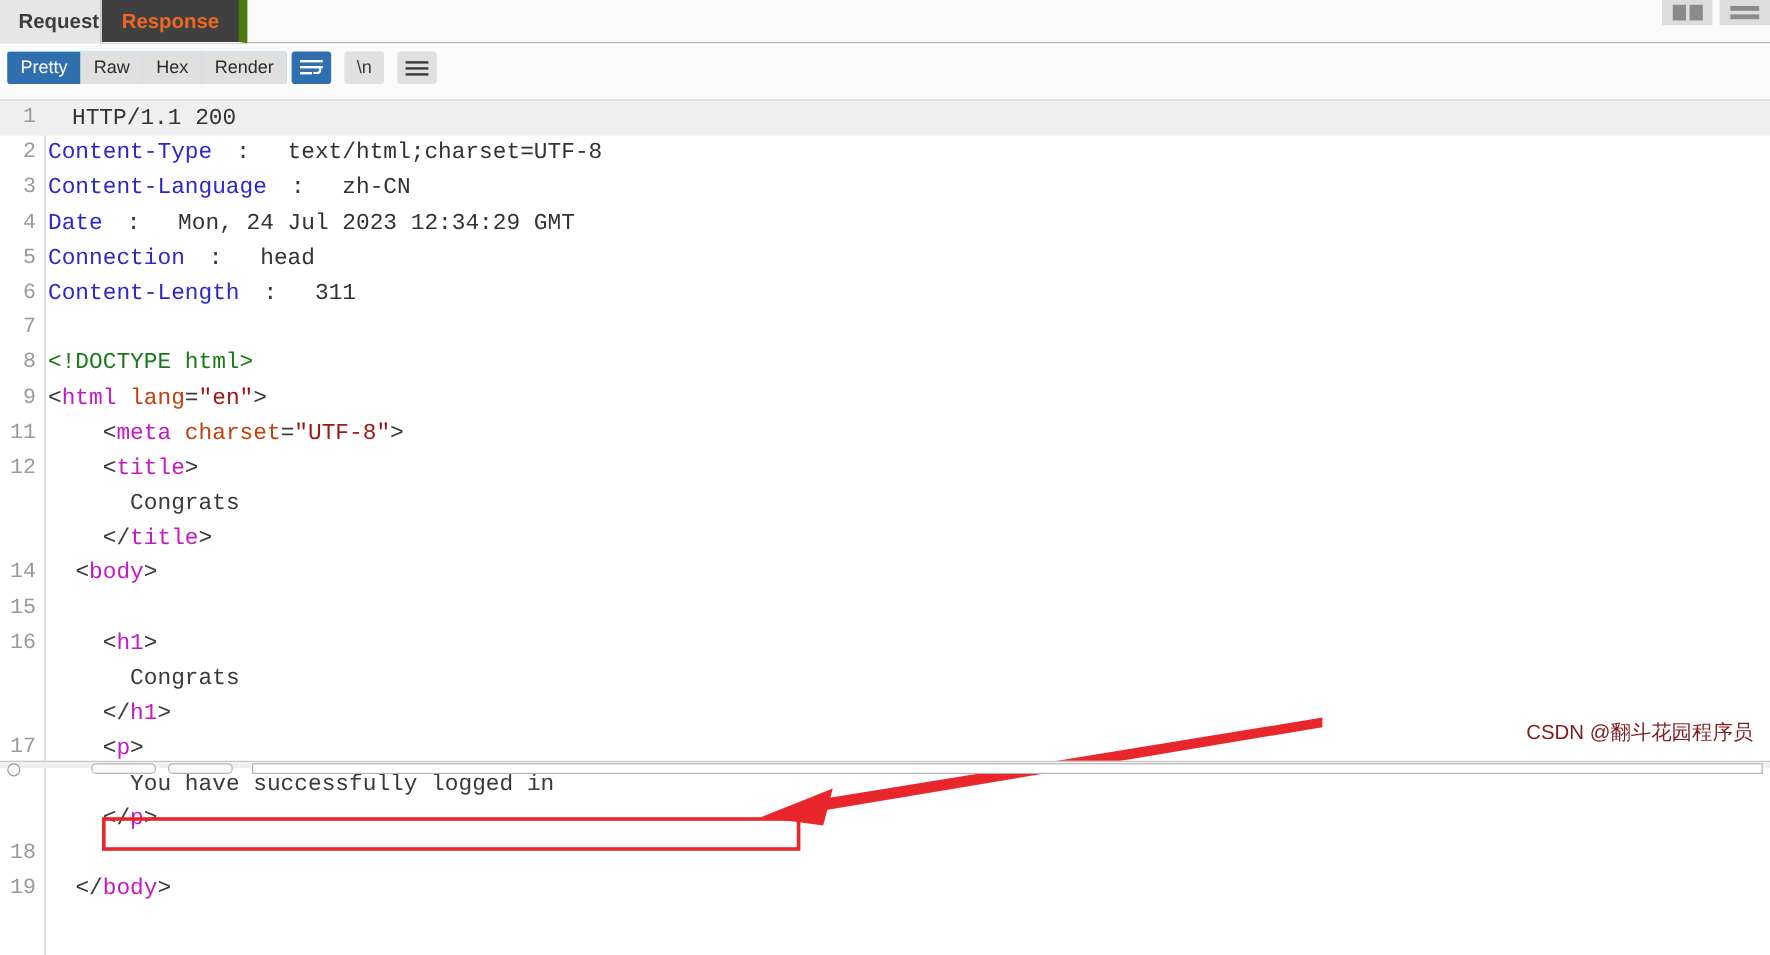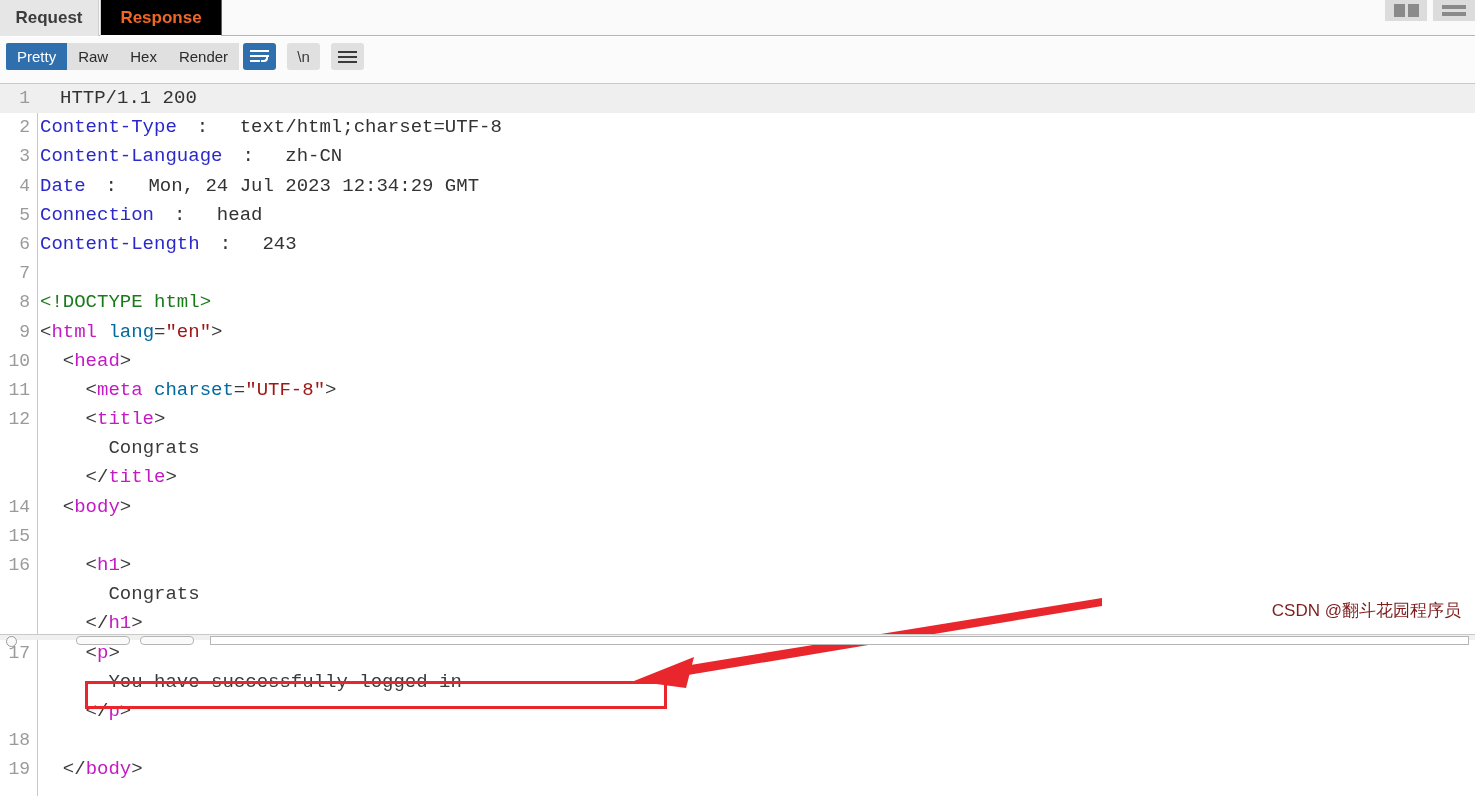--- a/index.html
+++ b/index.html
@@ -27,25 +27,25 @@
     cursor: pointer;
     user-select: none;
   }
   .tab.inactive {
     left: 0px; width: 99px;
     background: #e6e6e6;
     color: #3c3c3c;
     border-right: 1px solid #cfcfcf;
   }
   .tab.active {
-    left: 100px; width: 122px;
-    background: #000000;
+    left: 84px; width: 122px;
+    background: #404040;
     color: #ef6723;
     border-left: 1px solid #cfcfcf;
-    border-right: 1px solid #4d7c0f;
+    border-right: 7px solid #4d7c0f;
     border-bottom: 1px solid #ffffff;
   }
 
   
   .tr-icons {
     position: absolute; right: 0; top: 0; height: 22px;
     display: flex; align-items: flex-start; gap: 0px;
   }
   .tr-btn {
     width: 42px; height: 21px;
@@ -135,21 +135,21 @@
   .src {
     position: absolute; left: 40px; top: 0;
     color: #2e2e2e;
   }
   
   .k-hdr  { color: #2b29c9; }   
   .k-val  { color: #333333; margin-left: 20px; }   
   .k-doc  { color: #1a7a1a; }   
   .k-tag  { color: #c419c4; }   
   .k-pun  { color: #3a3a3a; }   
-  .k-attr { color: #0369a1; }   
+  .k-attr { color: #c2410c; }   
   .k-str  { color: #a01717; }   
   .k-txt  { color: #3a3a3a; }   
 
   
   .anno-box {
     position: absolute;
     left: 85px; top: 681px; width: 582px; height: 28px;
     border: 3px solid #e8262b;
     pointer-events: none;
   }
@@ -252,25 +252,24 @@
   </div>
 
   <div class="editor">
     <div class="gutter-rule"></div>
     <div id="code-root">
         <div class="code-line hl"><span class="ln">1</span><span class="src"><span class="k-val">HTTP/1.1 200</span></span></div>
         <div class="code-line"><span class="ln">2</span><span class="src"><span class="k-hdr">Content-Type</span><span class="k-val">: </span><span class="k-val">text/html;charset=UTF-8</span></span></div>
         <div class="code-line"><span class="ln">3</span><span class="src"><span class="k-hdr">Content-Language</span><span class="k-val">: </span><span class="k-val">zh-CN</span></span></div>
         <div class="code-line"><span class="ln">4</span><span class="src"><span class="k-hdr">Date</span><span class="k-val">: </span><span class="k-val">Mon, 24 Jul 2023 12:34:29 GMT</span></span></div>
         <div class="code-line"><span class="ln">5</span><span class="src"><span class="k-hdr">Connection</span><span class="k-val">: </span><span class="k-val">head</span></span></div>
-        <div class="code-line"><span class="ln">6</span><span class="src"><span class="k-hdr">Content-Length</span><span class="k-val">: </span><span class="k-val">243</span></span></div>
+        <div class="code-line"><span class="ln">6</span><span class="src"><span class="k-hdr">Content-Length</span><span class="k-val">: </span><span class="k-val">311</span></span></div>
         <div class="code-line"><span class="ln">7</span><span class="src"></span></div>
         <div class="code-line"><span class="ln">8</span><span class="src"><span class="k-doc">&lt;!DOCTYPE html&gt;</span></span></div>
         <div class="code-line"><span class="ln">9</span><span class="src"><span class="k-pun">&lt;</span><span class="k-tag">html</span><span class="k-pun"> </span><span class="k-attr">lang</span><span class="k-pun">=</span><span class="k-str">"en"</span><span class="k-pun">&gt;</span></span></div>
-        <div class="code-line"><span class="ln">10</span><span class="src">  <span class="k-pun">&lt;</span><span class="k-tag">head</span><span class="k-pun">&gt;</span></span></div>
         <div class="code-line"><span class="ln">11</span><span class="src">    <span class="k-pun">&lt;</span><span class="k-tag">meta</span><span class="k-pun"> </span><span class="k-attr">charset</span><span class="k-pun">=</span><span class="k-str">"UTF-8"</span><span class="k-pun">&gt;</span></span></div>
         <div class="code-line"><span class="ln">12</span><span class="src">    <span class="k-pun">&lt;</span><span class="k-tag">title</span><span class="k-pun">&gt;</span></span></div>
         <div class="code-line"><span class="ln"></span><span class="src">      <span class="k-txt">Congrats</span></span></div>
         <div class="code-line"><span class="ln"></span><span class="src">    <span class="k-pun">&lt;/</span><span class="k-tag">title</span><span class="k-pun">&gt;</span></span></div>
         <div class="code-line"><span class="ln">14</span><span class="src">  <span class="k-pun">&lt;</span><span class="k-tag">body</span><span class="k-pun">&gt;</span></span></div>
         <div class="code-line"><span class="ln">15</span><span class="src"></span></div>
         <div class="code-line"><span class="ln">16</span><span class="src">    <span class="k-pun">&lt;</span><span class="k-tag">h1</span><span class="k-pun">&gt;</span></span></div>
         <div class="code-line"><span class="ln"></span><span class="src">      <span class="k-txt">Congrats</span></span></div>
         <div class="code-line"><span class="ln"></span><span class="src">    <span class="k-pun">&lt;/</span><span class="k-tag">h1</span><span class="k-pun">&gt;</span></span></div>
         <div class="code-line"><span class="ln">17</span><span class="src">    <span class="k-pun">&lt;</span><span class="k-tag">p</span><span class="k-pun">&gt;</span></span></div>

